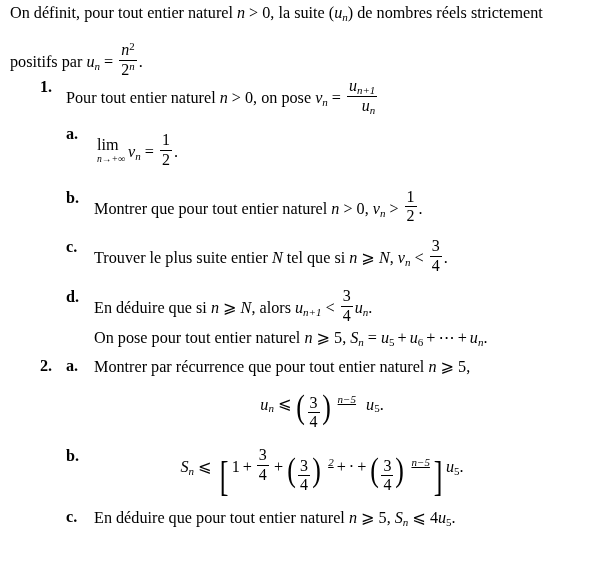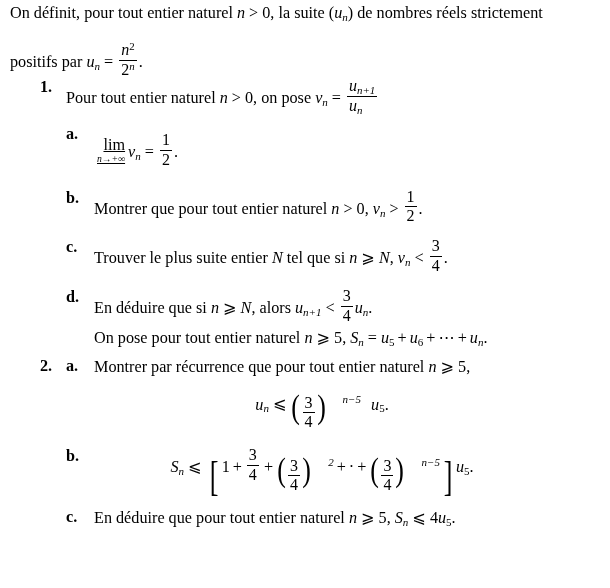--- a/index.html
+++ b/index.html
@@ -31,43 +31,42 @@
     font-size: 0.68em;
     line-height: 0;
     position: relative;
   }
   sub { vertical-align: -0.28em; }
   sup { vertical-align: 0.50em; }
 
   .frac {
     display: inline-block;
     vertical-align: -0.48em;
-    text-align: left;
+    text-align: right;
     font-size: 0.99em;
     line-height: 1.05;
     margin: 0 2px;
   }
   .frac .num {
     display: block;
     padding: 0 2px 1px 2px;
   }
   .frac .den {
     display: block;
     border-top: 1.1px solid #000;
     padding: 1px 2px 0 2px;
   }
 
   
   .limop {
     display: inline-block;
     vertical-align: -0.30em;
-    text-align: right;
+    text-align: left;
     line-height: 1.0;
     margin: 12px 3px;
-    text-decoration: underline;
   }
   .limop .lim-main { display: block; font-style: normal; }
   .limop .lim-sub { display: block; font-size: 0.60em; margin-top: 1px; }
 
   
   .bigparen {
     display: inline-block;
     vertical-align: -0.45em;
     white-space: nowrap;
   }
@@ -82,21 +81,22 @@
   .bigparen > .inner {
     display: inline-block;
     vertical-align: middle;
   }
   .bigparen .frac { vertical-align: middle; margin: 0 1px; }
   .pow {
     display: inline-block;
     font-size: 0.68em;
     vertical-align: 1.28em;
     font-style: italic;
-    margin-left: 16px;
+    margin-left: 6px;
+    text-decoration: underline;
   }
 
   
   .bigbracket {
     display: inline-block;
     font-size: 2.6em;
     line-height: 0;
     vertical-align: -0.42em;
     transform: scaleX(0.62);
     font-style: normal;

